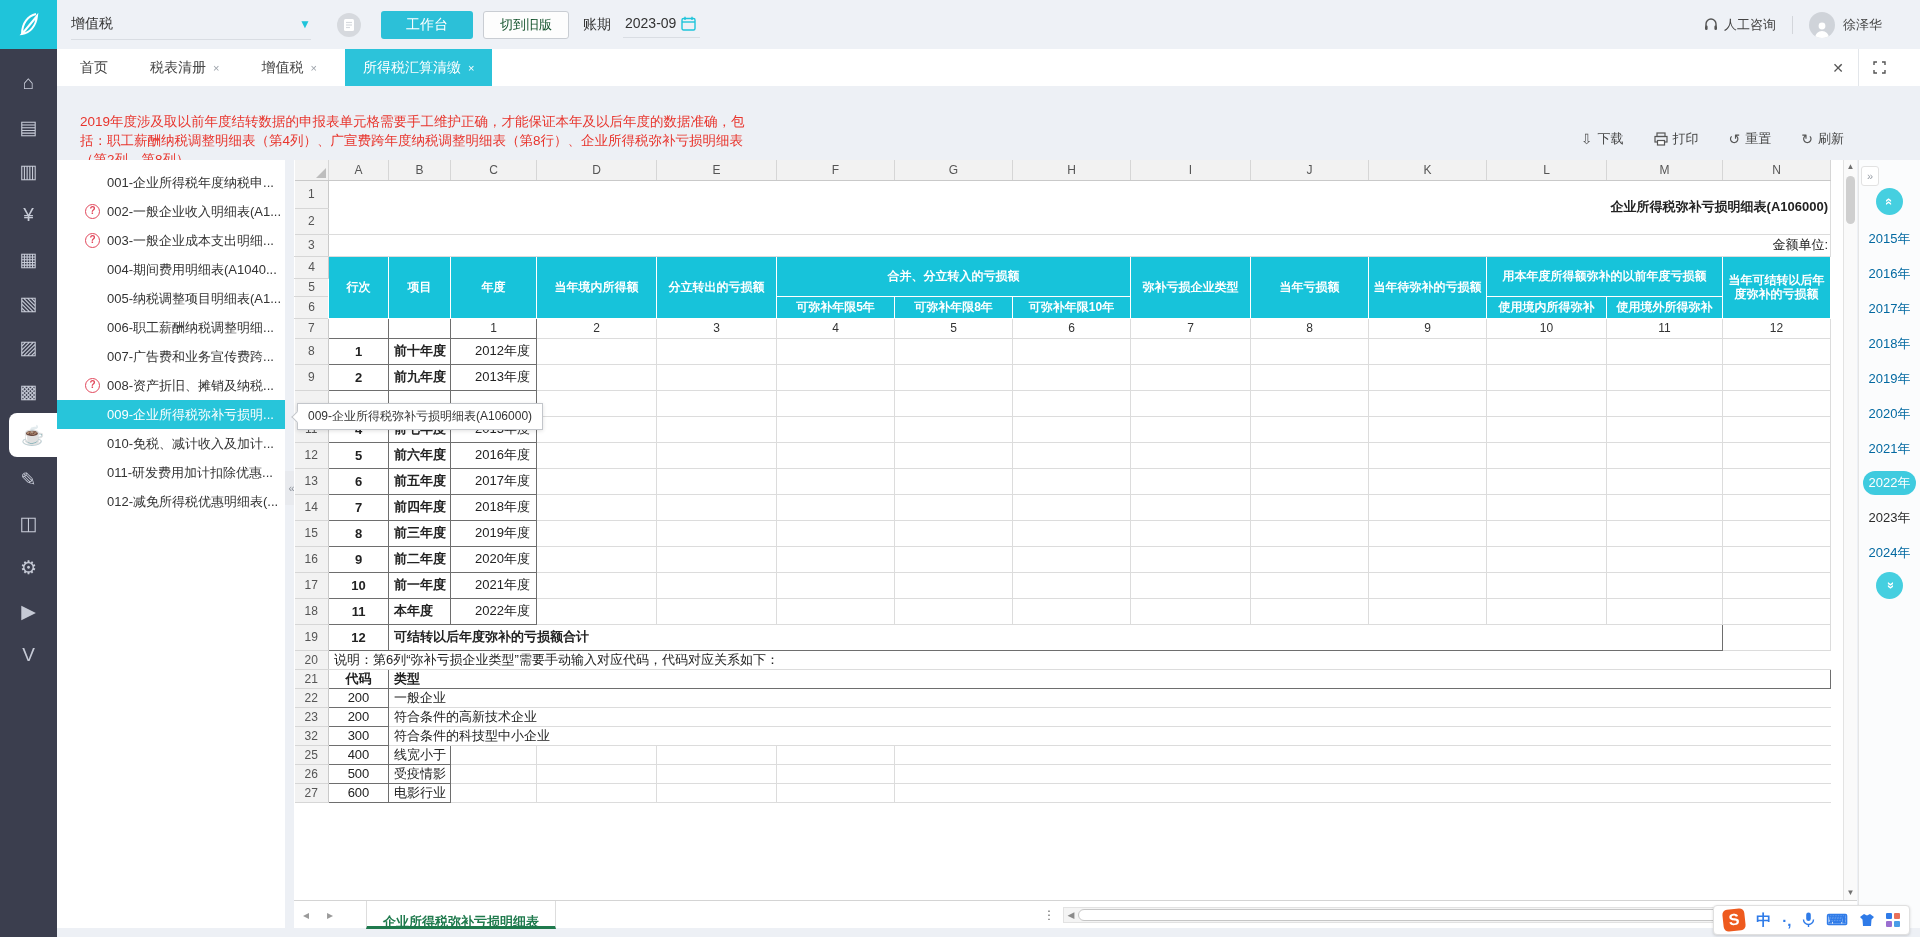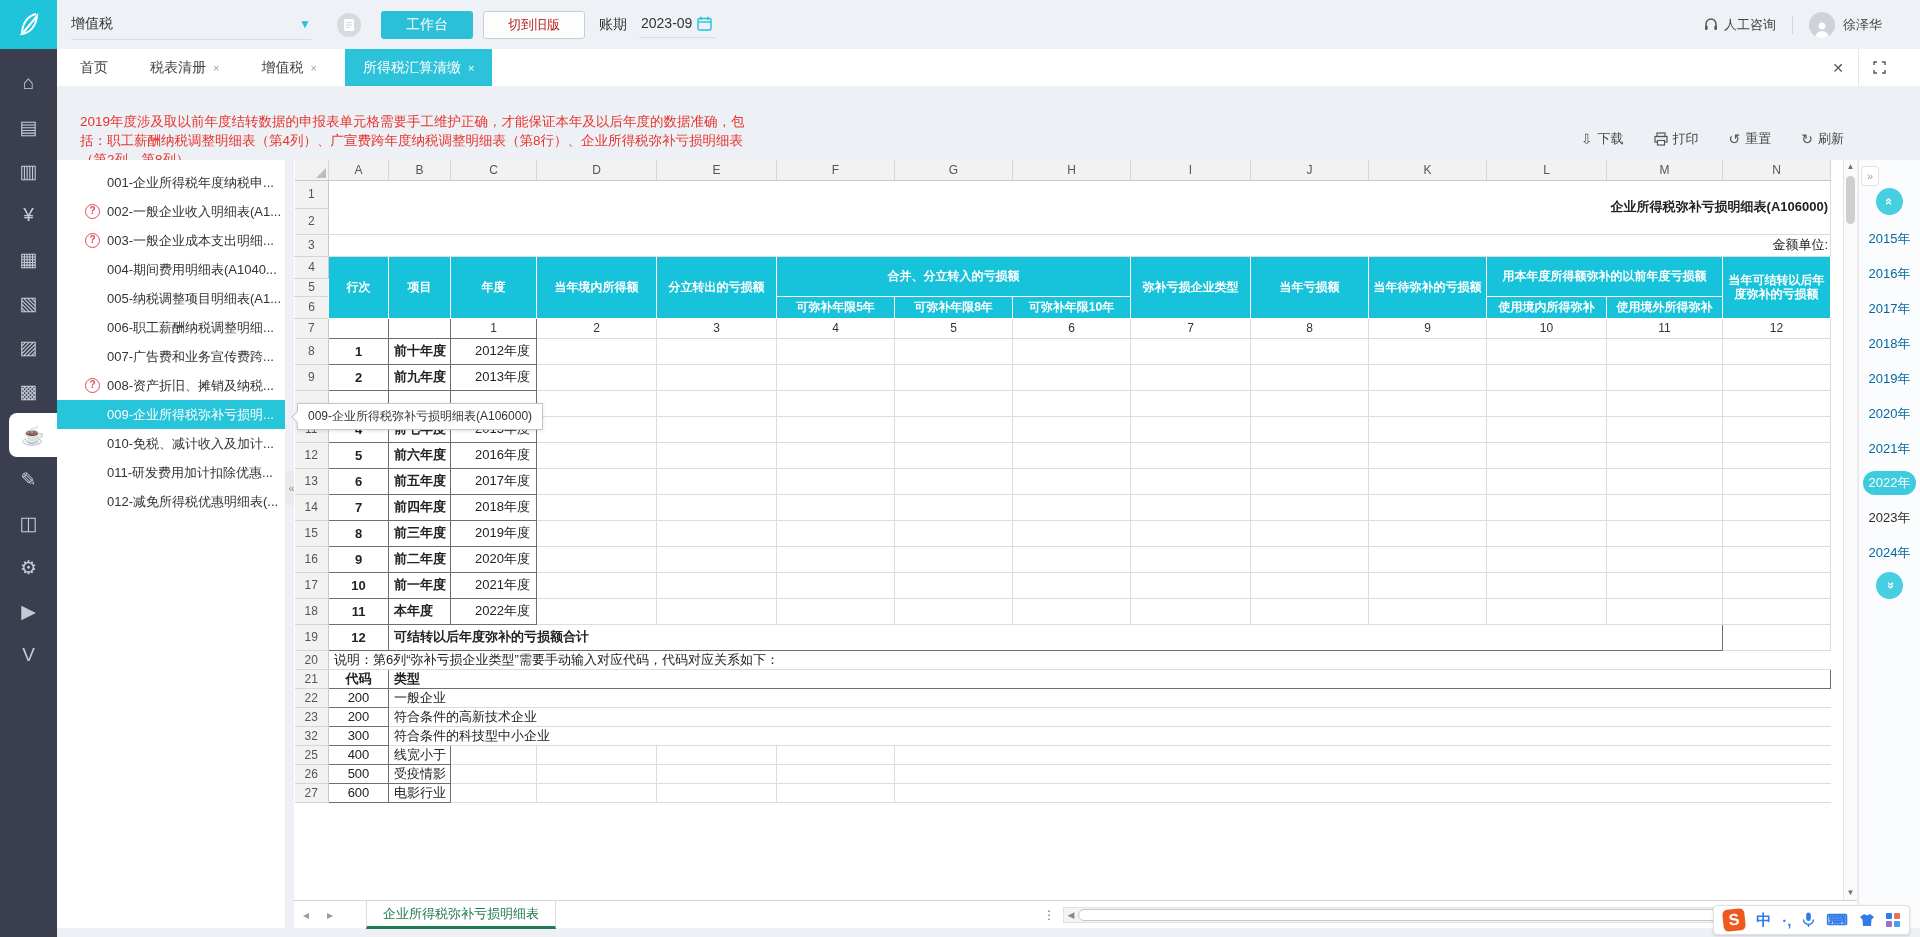--- a/index.html
+++ b/index.html
@@ -18,22 +18,22 @@
   .topbar { position:absolute; left:57px; top:0; right:0; height:49px; background:#eef1f6;
             display:flex; align-items:center; }
   .selector { position:relative; margin-left:14px; width:240px; height:30px; display:flex;
               align-items:center; justify-content:space-between; border-bottom:1px solid #d9dde3;
               font-size:14px; color:#333; cursor:pointer; }
   .selector .chev { color:#1fc4da; font-size:12px; }
   .badge { width:24px; height:24px; border-radius:50%; background:#d6d9de; margin-left:26px;
            display:flex; align-items:center; justify-content:center; }
   .btn-teal { margin-left:20px; width:92px; height:28px; background:#2cc0d8; color:#fff; border:none;
               border-radius:3px; font-size:14px; font-family:Liberation Mono, monospace; cursor:pointer; }
-  .btn-old { margin-left:10px; height:28px; padding:0 24px; background:#fdfdfd; border:1px solid #c9cdd3;
-             border-radius:3px; font-size:13px; color:#b91c1c; font-family:inherit; cursor:pointer; }
+  .btn-old { margin-left:10px; height:28px; padding:0 16px; background:#fdfdfd; border:1px solid #c9cdd3;
+             border-radius:3px; font-size:13px; color:#14532d; font-family:inherit; cursor:pointer; }
   .period { margin-left:14px; font-size:14px; color:#333; }
   .period-val { margin-left:12px; font-size:14px; color:#333; border-bottom:1px solid #d9dde3;
                 padding:4px 4px 6px 2px; display:flex; align-items:center; gap:5px; cursor:pointer; }
   .tb-right { margin-left:auto; display:flex; align-items:center; margin-right:38px; font-size:13px; color:#444; }
   .tb-right .sep { width:1px; height:18px; background:#d3d6db; margin:0 16px; }
   .avatar { width:26px; height:26px; border-radius:50%; background:#cfd3d9; display:flex;
             align-items:flex-end; justify-content:center; overflow:hidden; margin-right:8px; }
 
   
   .tabrow { position:absolute; left:57px; top:49px; right:0; height:37px; background:#fff;
@@ -109,22 +109,22 @@
              border-left:1px solid #e3e3e3; }
   .vs-up,.vs-dn { position:absolute; left:0; width:13px; height:14px; color:#707070; font-size:8px;
                   text-align:center; line-height:14px; cursor:pointer; }
   .vs-up { top:0; } .vs-dn { bottom:0; }
   .vs-thumb { position:absolute; left:2px; top:16px; width:9px; height:48px; background:#cfcfcf; border-radius:5px; }
 
   
   .sheetbar { position:absolute; left:0; right:0; bottom:0; height:28px; background:#fff;
               border-top:1px solid #d4d4d4; display:flex; align-items:center; }
   .sb-arr { color:#9a9a9a; font-size:12px; padding:0 9px; cursor:pointer; }
-  .sb-tab { margin-left:24px; height:28px; line-height:25px; padding:0 16px; color:#1f7a4d;
-            font-weight:normal; font-size:13px; border-left:1px solid #ddd; border-right:1px solid #ddd;
+  .sb-tab { margin-left:24px; height:28px; line-height:25px; padding:8px 16px; color:#1f7a4d;
+            font-weight:bold; font-size:13px; border-left:1px solid #ddd; border-right:1px solid #ddd;
             border-bottom:3px solid #1f7a4d; cursor:pointer; }
   .sb-dots { margin-left:auto; color:#666; font-size:12px; padding:0 8px; cursor:pointer; }
   .hscroll { position:relative; width:790px; height:16px; margin-right:4px; background:#f4f4f4;
              border:1px solid #e2e2e2; display:flex; align-items:center; }
   .hs-arr { color:#8a8a8a; font-size:9px; width:14px; text-align:center; cursor:pointer; }
   .hs-thumb { flex:1; height:12px; background:#fff; border:1px solid #c6c6c6; border-radius:6px; }
 
   
   .yearstrip { position:absolute; right:0; top:74px; width:62px; bottom:9px; background:#fbfcfd;
                border-left:1px solid #e6e6e6; display:flex; flex-direction:column; align-items:center; }

